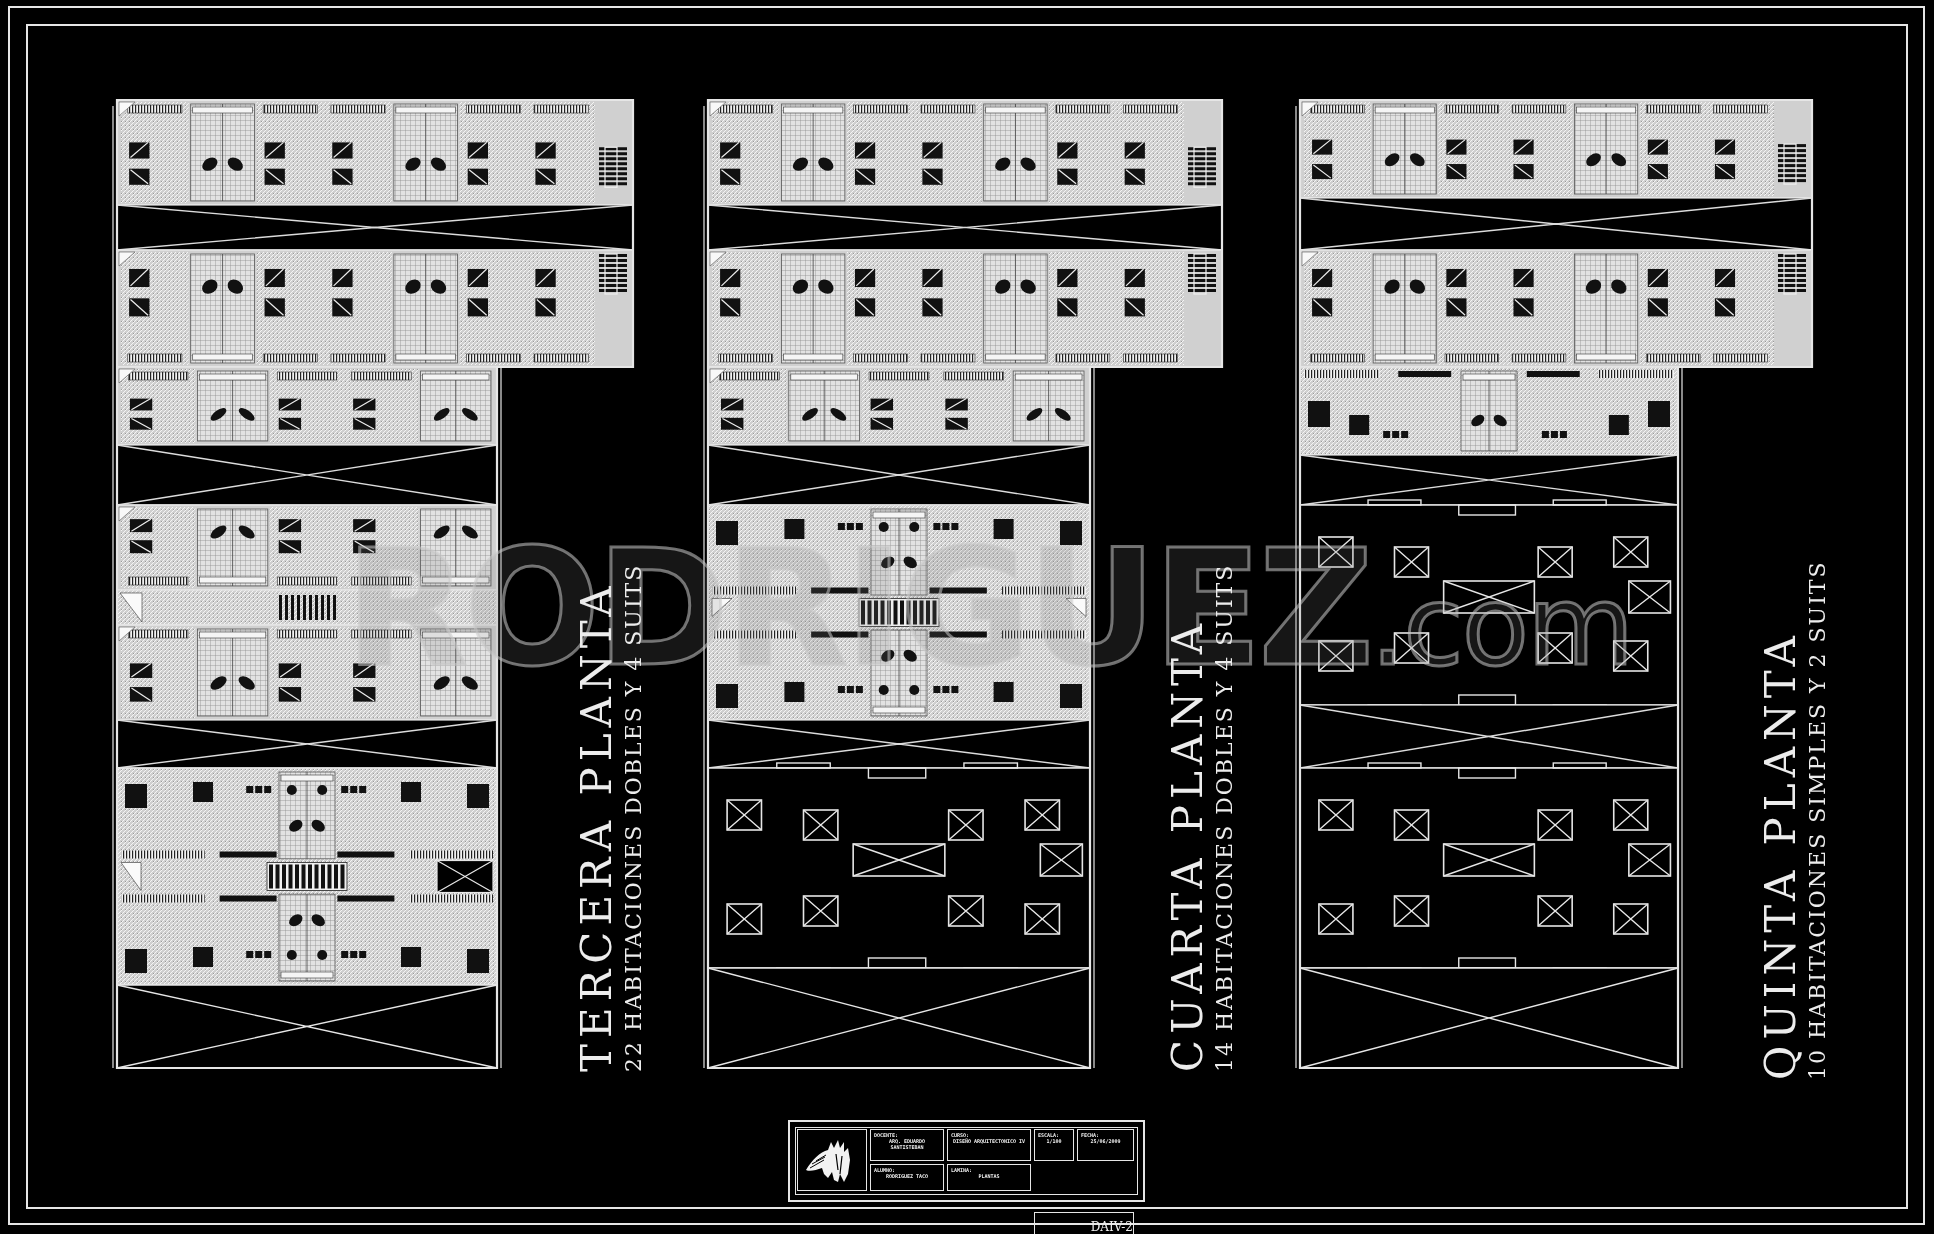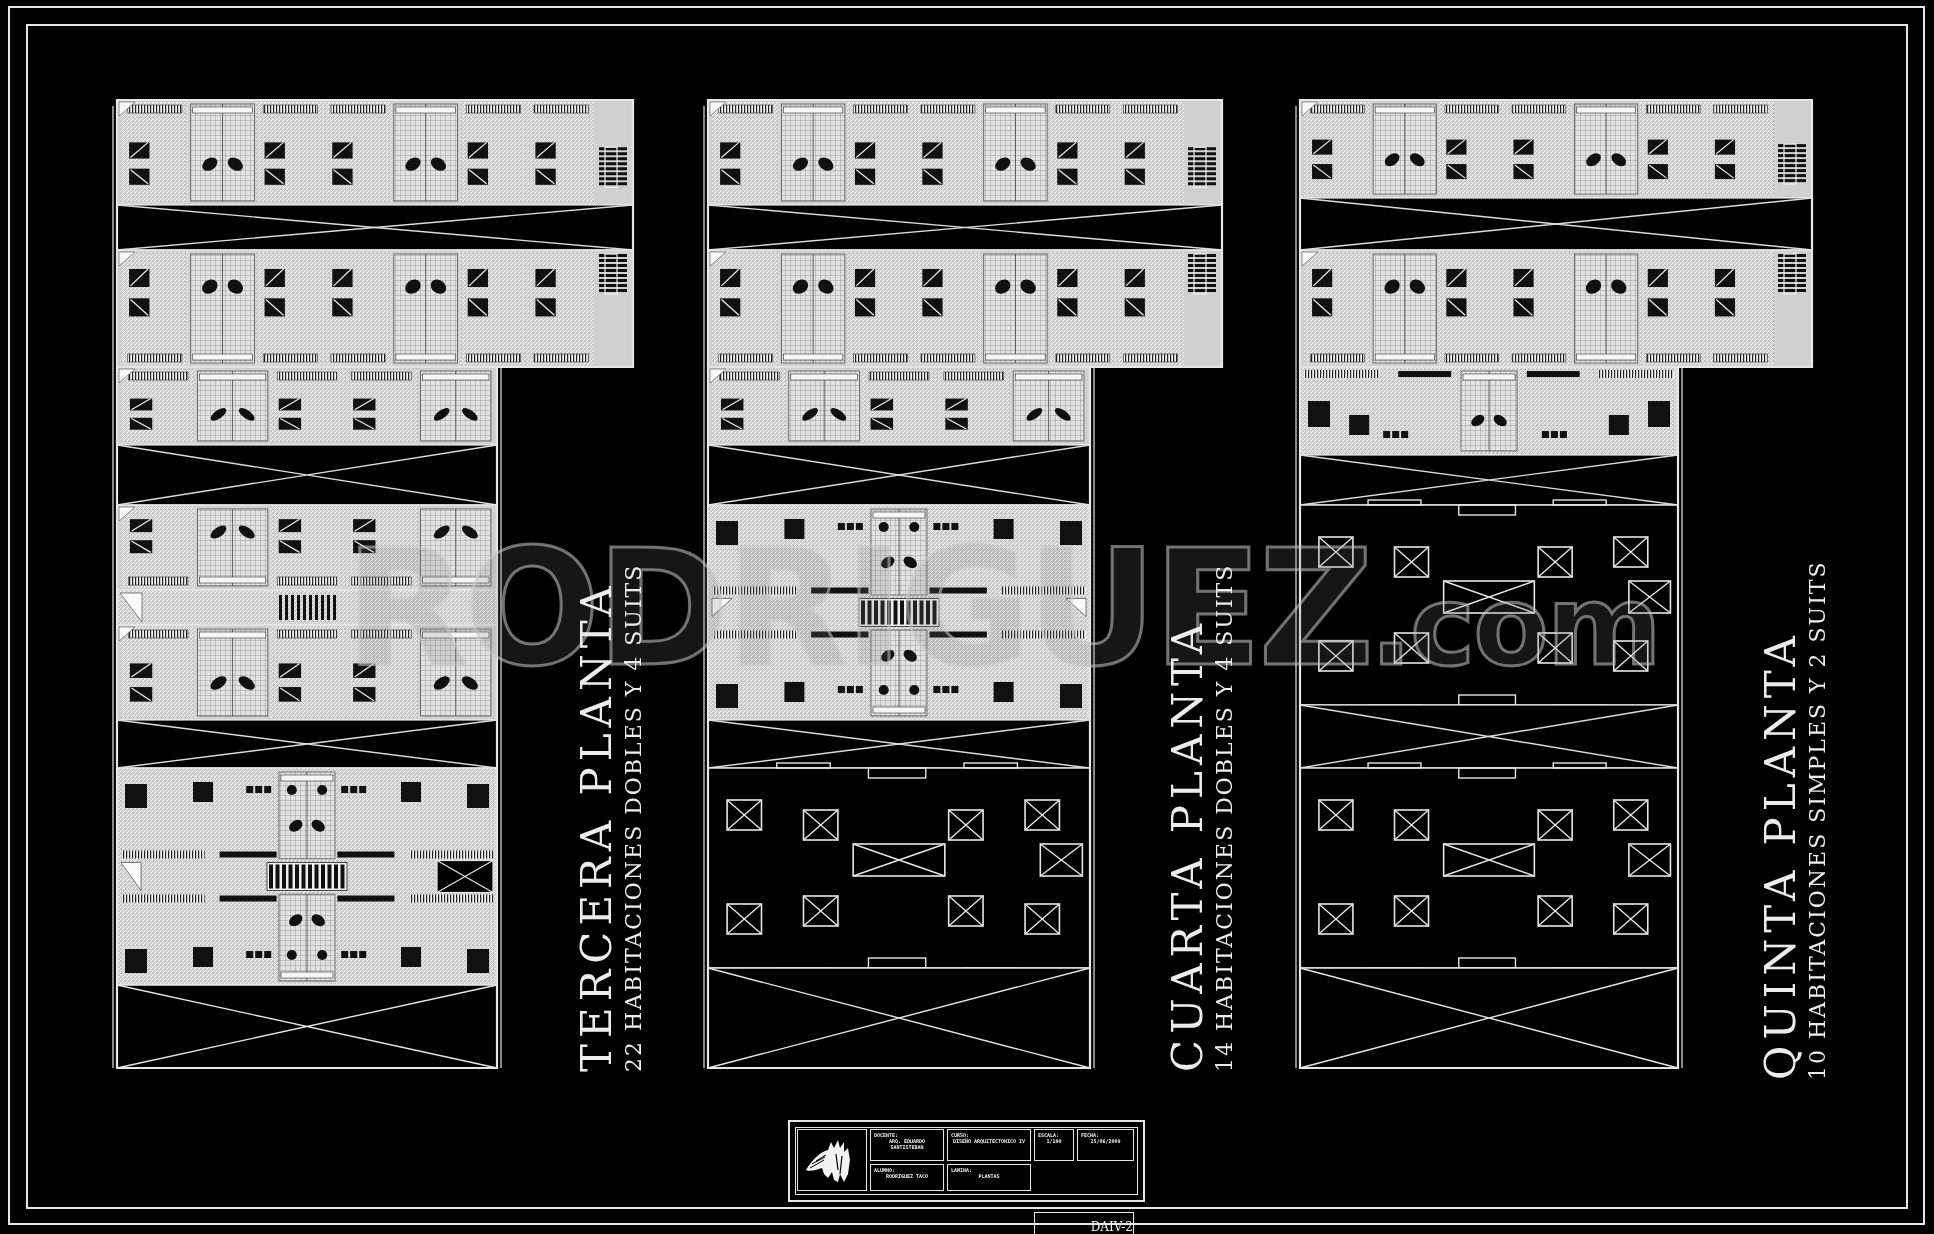--- a/index.html
+++ b/index.html
@@ -4,21 +4,21 @@
 <style>
   html, body { margin: 0; padding: 0; background: #000; }
   body { width: 1934px; height: 1234px; position: relative; overflow: hidden; font-family: "DejaVu Serif", serif; }
   #canvas { position: absolute; left: 0; top: 0; }
   .frame-outer { position: absolute; left: 8px; top: 6px; width: 1917px; height: 1219px; border: 2px solid #e6e6e6; box-sizing: border-box; }
   .frame-inner { position: absolute; left: 26px; top: 24px; width: 1882px; height: 1185px; border: 2px solid #e6e6e6; box-sizing: border-box; }
   .plan-label { position: absolute; color: #ececec; transform-origin: left top; transform: rotate(-90deg); white-space: nowrap; }
   .plan-label .title { font-family: "DejaVu Serif", serif; font-size: 42px; letter-spacing: 6px; line-height: 46px; display: block; font-weight: normal; }
   .plan-label .subtitle { font-family: "DejaVu Serif", serif; font-size: 22px; letter-spacing: 2px; line-height: 28px; display: block; }
   .watermark { position: absolute; left: 345px; top: 515px; font-family: "DejaVu Sans", sans-serif; font-weight: bold; font-size: 160px; letter-spacing: -4px; color: rgba(120,120,120,0.18); -webkit-text-stroke: 3px rgba(200,200,200,0.55); white-space: nowrap; pointer-events: none; }
-  .watermark .suffix { font-size: 110px; font-weight: bold; letter-spacing: -2px; }
+  .watermark .suffix { font-size: 110px; font-weight: normal; letter-spacing: -2px; }
   .title-block { position: absolute; left: 788px; top: 1120px; width: 357px; height: 82px; border: 2px solid #e6e6e6; box-sizing: border-box; }
   .tb-inner { position: absolute; left: 5px; top: 5px; right: 5px; bottom: 5px; border: 1px solid #e6e6e6; }
   .tb-cell { position: absolute; border: 1.5px solid #e6e6e6; box-sizing: border-box; color: #f0f0f0; font-family: "DejaVu Sans Mono", monospace; font-size: 5px; font-weight: bold; line-height: 6px; padding: 2px 3px; overflow: hidden; }
   .tb-cell .lbl { display: block; }
   .tb-cell .val { display: block; text-align: center; }
   .tb-code { font-family: "DejaVu Serif", serif; font-size: 12px; font-weight: normal; text-align: right; line-height: 28px; padding: 0; margin-top: 48px; }
   .tb-logo { position: absolute; left: 7px; top: 7px; width: 70px; height: 62px; border: 1.5px solid #e6e6e6; box-sizing: border-box; }
 </style>
 </head>
 <body>

